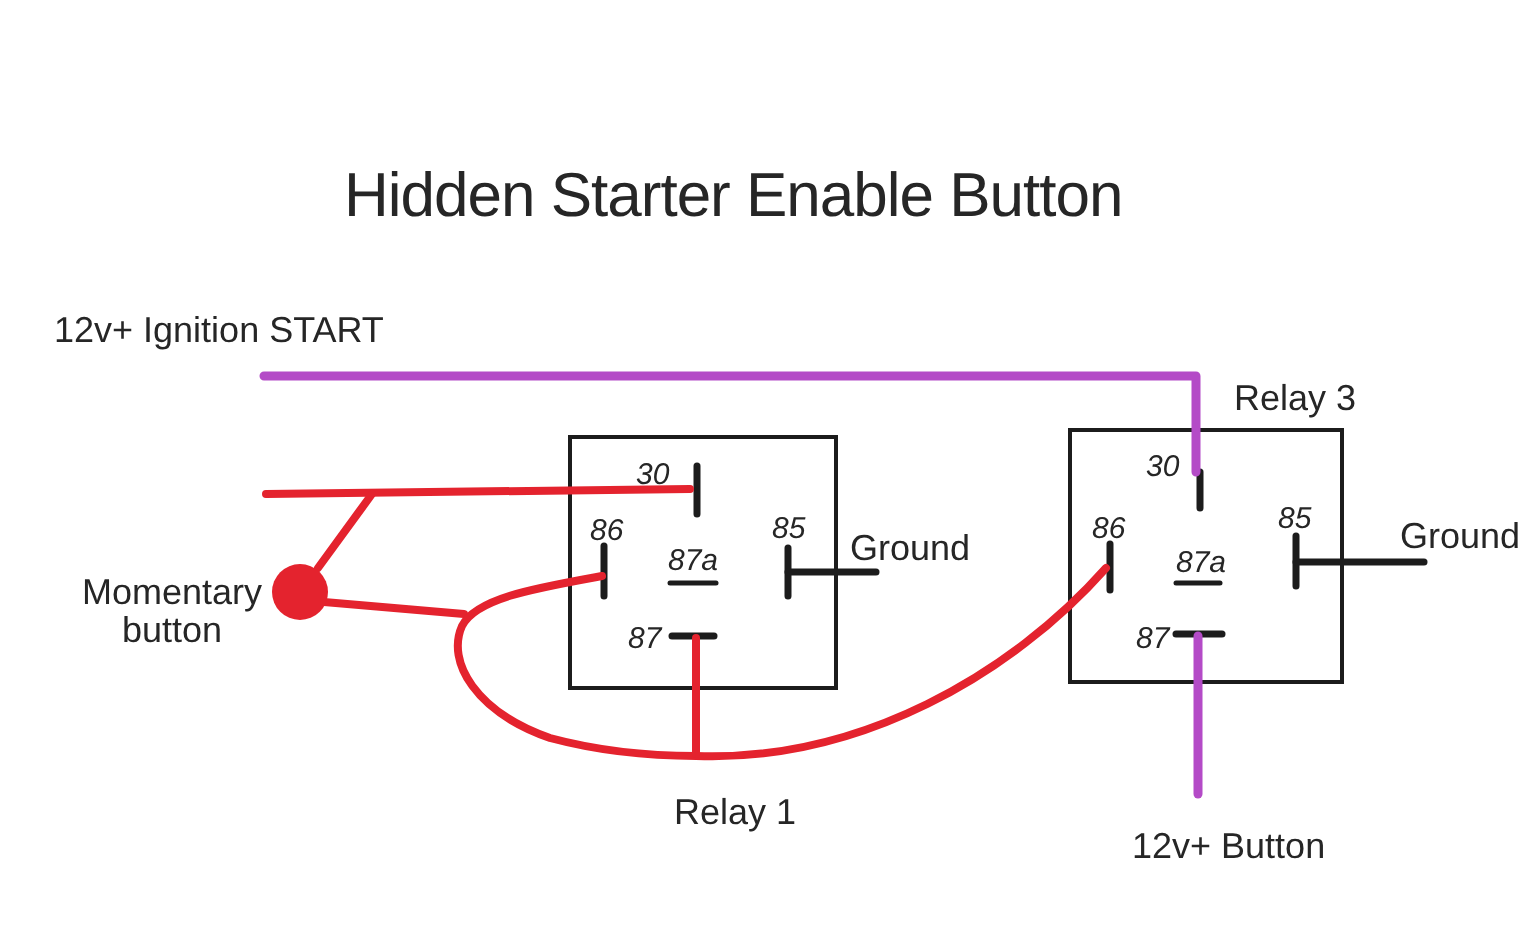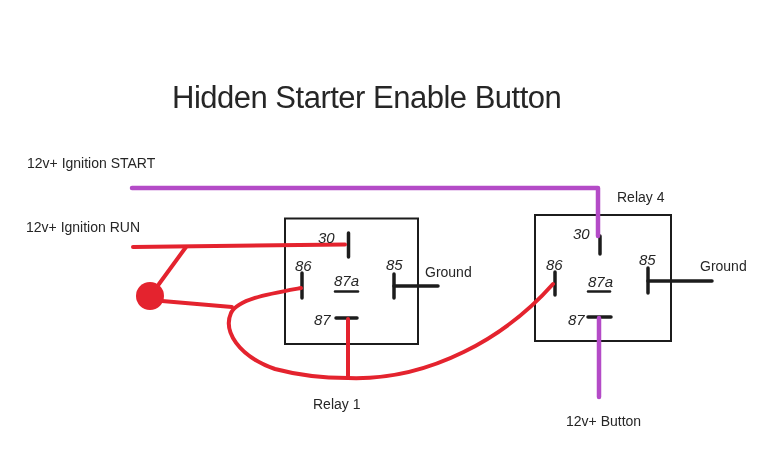--- a/index.html
+++ b/index.html
@@ -3,21 +3,21 @@
 <meta charset="utf-8">
 <style>
   html, body { margin: 0; padding: 0; }
   body {
     width: 768px; height: 467px;
     font-family: "Liberation Sans", "DejaVu Sans", sans-serif;
     overflow: hidden;
   }
   .stage { position: relative; width: 749px; height: 467px; background: #ffffff; }
   .stage svg { position: absolute; left: 0; top: 0; }
-  .lbl { position: absolute; line-height: 1.05; font-size: 14px; white-space: nowrap; }
+  .lbl { position: absolute; line-height: 1.05; font-size: 18px; white-space: nowrap; }
   .title {
     position: absolute; left: 172px; top: 80px;
     font-size: 31px; letter-spacing: -0.5px; white-space: nowrap;
   }
   .momentary { text-align: center; white-space: pre-line; width: 100px; }
   .pin { font-size: 15px; font-style: italic; }
 </style>
 </head>
 <body style="background: rgb(255, 255, 255); color: rgb(38, 38, 38);">
 
@@ -55,31 +55,32 @@
 
     <g fill="none" stroke-width="4.5" stroke-linecap="round" stroke-linejoin="round" stroke="#b44bc7">
       <polyline points="132,188 598,188 598,236"></polyline>
       <line x1="599" y1="318" x2="599" y2="397"></line>
     </g>
   </svg>
 
   <div class="title">Hidden Starter Enable Button</div>
 
   <div class="lbl" style="left:27px; top:156px;">12v+ Ignition START</div>
-  <div class="lbl" style="left:26px; top:220px;">12v+ Ignition RUN</div>
+  <div class="lbl momentary" style="left:36px; top:287px;">Momentary
+button</div>
 
-  <div class="lbl" style="left:313px; top:397px;">Relay 1</div>
+  <div class="lbl" style="left:337px; top:397px;">Relay 1</div>
   <div class="lbl pin" style="left:318px; top:230px;">30</div>
   <div class="lbl pin" style="left:295px; top:258px;">86</div>
   <div class="lbl pin" style="left:386px; top:257px;">85</div>
   <div class="lbl pin" style="left:334px; top:273px;">87a</div>
   <div class="lbl pin" style="left:314px; top:312px;">87</div>
   <div class="lbl" style="left:425px; top:265px;">Ground</div>
 
-  <div class="lbl" style="left:617px; top:190px;">Relay 4</div>
+  <div class="lbl" style="left:617px; top:190px;">Relay 3</div>
   <div class="lbl pin" style="left:573px; top:226px;">30</div>
   <div class="lbl pin" style="left:546px; top:257px;">86</div>
   <div class="lbl pin" style="left:639px; top:252px;">85</div>
   <div class="lbl pin" style="left:588px; top:274px;">87a</div>
   <div class="lbl pin" style="left:568px; top:312px;">87</div>
   <div class="lbl" style="left:700px; top:259px;">Ground</div>
 
   <div class="lbl" style="left:566px; top:414px;">12v+ Button</div>
 
 </div>

